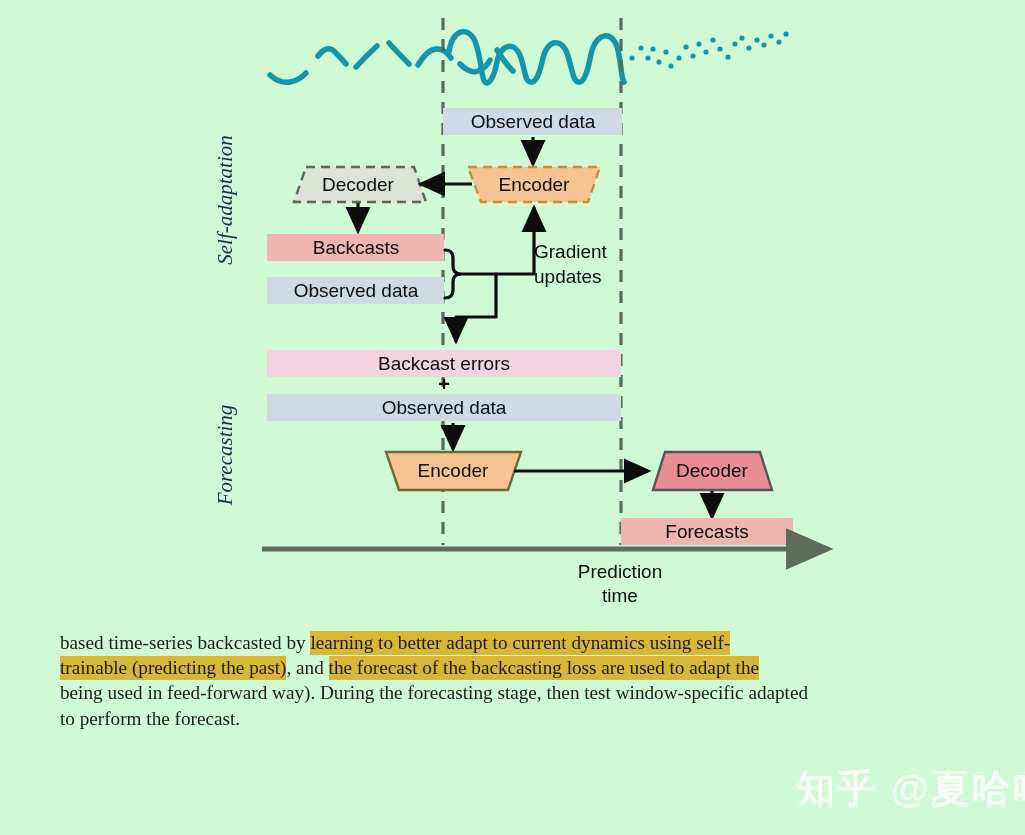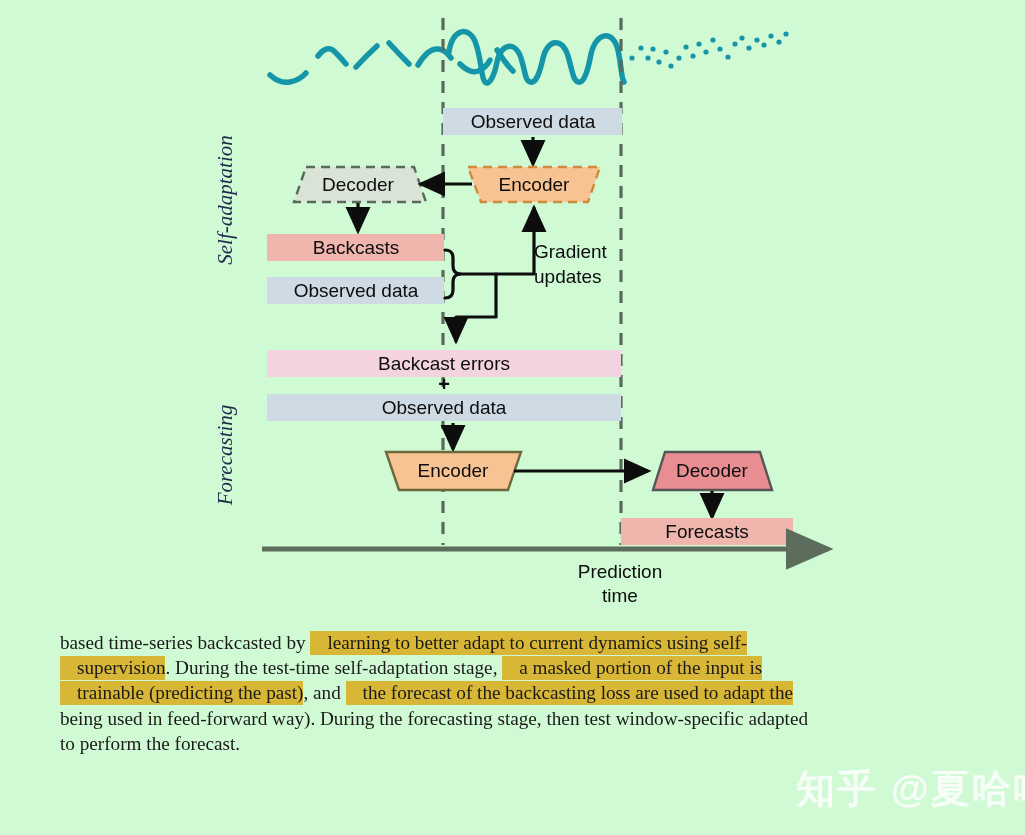--- a/index.html
+++ b/index.html
@@ -34,21 +34,21 @@
     font-size: 19.2px;
     line-height: 25.2px;
     color: #1a1a1a;
     text-align: justify;
     text-justify: inter-word;
   }
   #caption .hl {
     background: #d8b636;
     box-decoration-break: clone;
     -webkit-box-decoration-break: clone;
-    padding: 1px 0 2px 17px;
+    padding: 1px 0 2px 0;
   }
   #caption .line { display: block; white-space: nowrap; }
 
   
   #watermark {
     position: absolute;
     left: 796px;
     top: 762px;
     font-family: "Liberation Sans", sans-serif;
     font-size: 39px;
@@ -216,23 +216,20 @@
   <text x="620" y="578" text-anchor="middle" font-family="Liberation Sans, sans-serif" font-size="19" fill="#0d0d0d">Prediction</text>
   <text x="620" y="602" text-anchor="middle" font-family="Liberation Sans, sans-serif" font-size="19" fill="#0d0d0d">time</text>
 </svg>
 </div>
 
 <div id="caption">
   <span class="line">
     <span>based time-series backcasted by </span><span class="hl">learning to better adapt to current dynamics using self-</span>
   </span>
   <span class="line">
-    <span class="hl">supervision</span><span>. During the test-time self-adaptation stage, </span><span class="hl">a masked portion of the input is</span>
-  </span>
-  <span class="line">
     <span class="hl">trainable (predicting the past)</span><span>, and </span><span class="hl">the forecast of the backcasting loss are used to adapt the</span>
   </span>
   <span class="line">
     <span>being used in feed-forward way). During the forecasting stage, then test window-specific adapted</span>
   </span>
   <span class="line">
     <span>to perform the forecast.</span>
   </span>
 </div>
 

